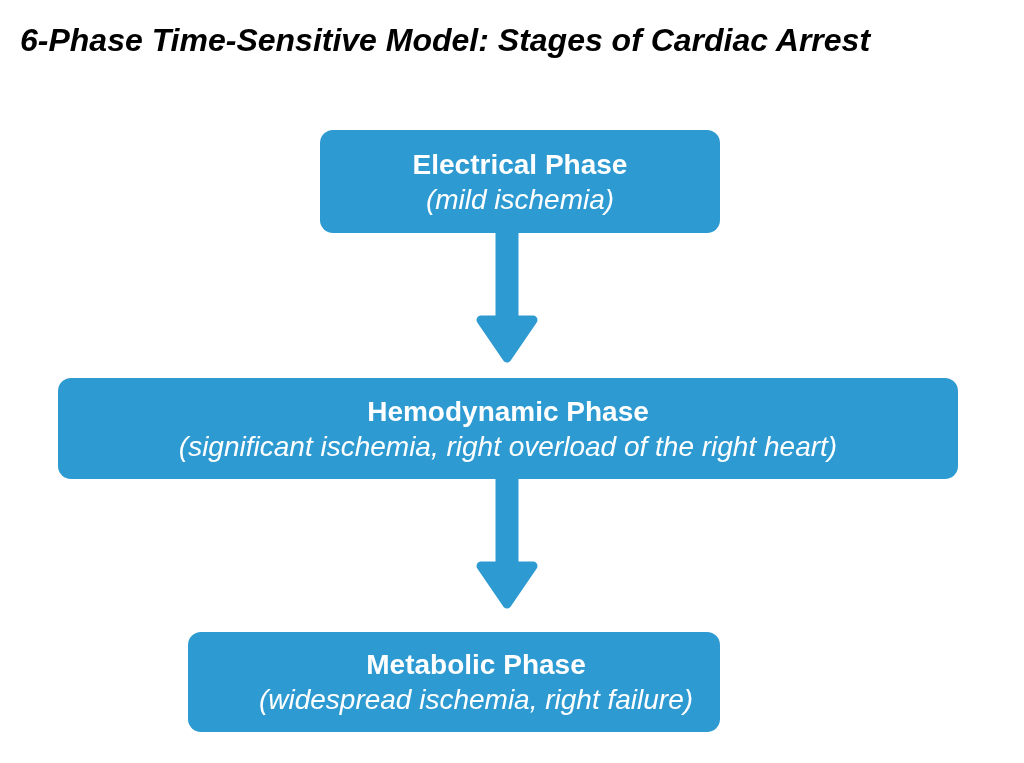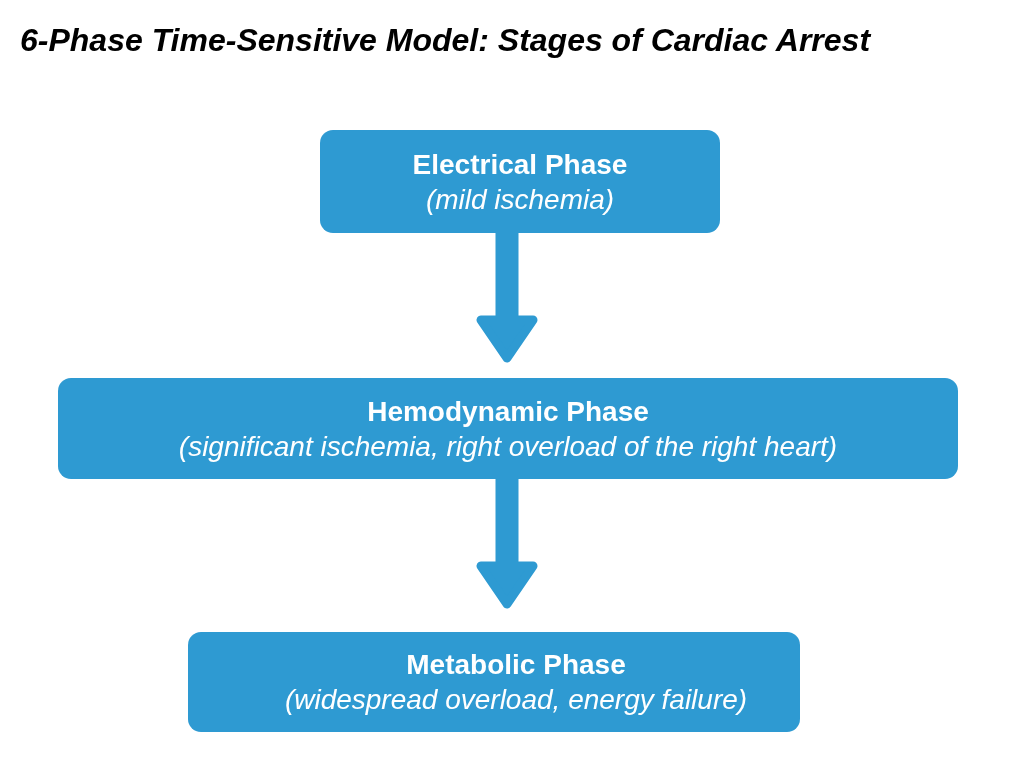--- a/index.html
+++ b/index.html
@@ -46,21 +46,21 @@
     font-size: 28px;
     font-weight: bold;
   }
   .stage-detail {
     font-size: 28px;
     font-weight: normal;
     font-style: italic;
   }
   #stage-electrical  { left: 320px; top: 130px; width: 400px; height: 103px; }
   #stage-hemodynamic { left:  58px; top: 378px; width: 900px; height: 101px; text-align: right; }
-  #stage-metabolic   { left: 188px; top: 632px; width: 612px; height: 100px; padding-left: 44px; }
+  #stage-metabolic   { left: 188px; top: 632px; width: 532px; height: 100px; padding-left: 44px; }
   .connector {
     position: absolute;
     width: 70px;
     height: 134px;
     display: block;
   }
   #connector-1 { left: 472px; top: 232px; }
   #connector-2 { left: 472px; top: 478px; }
   .connector svg { display: block; width: 70px; height: 134px; }
 </style>
@@ -94,16 +94,16 @@
     <svg viewBox="0 0 70 134" xmlns="http://www.w3.org/2000/svg" aria-hidden="true">
       <g fill="#2E9AD2" stroke="#2E9AD2" stroke-width="9" stroke-linejoin="round" stroke-linecap="round">
         <rect x="28" y="-6" width="14" height="95" rx="3"></rect>
         <path d="M9 88 L61 88 L35 126 Z"></path>
       </g>
     </svg>
   </div>
 
   <div class="stage-box" id="stage-metabolic">
     <span class="stage-name">Metabolic Phase</span>
-    <span class="stage-detail">(widespread overload, energy failure)</span>
+    <span class="stage-detail">(widespread ischemia, right failure)</span>
   </div>
 
 </div>
 
 </body></html>

